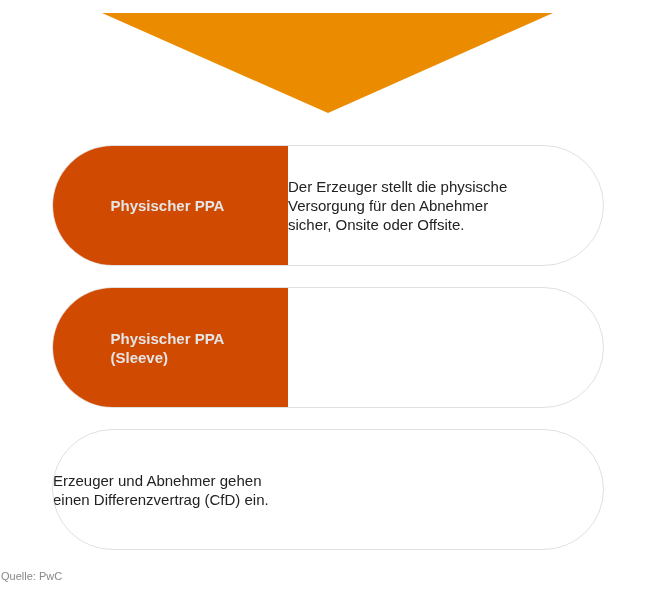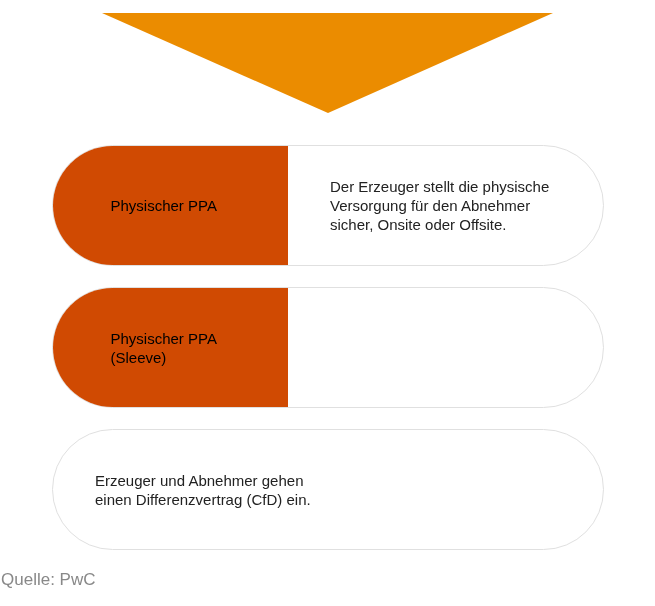--- a/index.html
+++ b/index.html
@@ -4,25 +4,25 @@
 <style>
   html, body { margin:0; padding:0; background:#ffffff; }
   body { width:655px; height:606px; position:relative; overflow:hidden;
          font-family:"Liberation Sans", sans-serif; }
   .arrow { position:absolute; left:0; top:0; }
   .pill { position:absolute; left:52px; width:552px; height:121px;
           border-radius:61px; overflow:hidden; box-sizing:border-box;
           border:1px solid #e0e0e0; background:#fff; display:flex; }
   .pill .left { width:235px; background:#d04a02; display:flex; align-items:center;
                 justify-content:center; padding-left:10px; box-sizing:border-box; }
-  .pill .left span { color:#000000; font-weight:normal; font-size:15px; line-height:19px;
+  .pill .left span { color:#e5e5e5; font-weight:bold; font-size:15px; line-height:19px;
                      white-space:pre-line; width:130px; }
-  .pill .right { flex:1; display:flex; align-items:center; padding-left:42px; }
+  .pill .right { flex:1; display:flex; align-items:center; }
   .pill .right span { color:#222; font-size:15px; line-height:19px; white-space:pre-line; }
-  .source { position:absolute; left:1px; top:570px; font-size:17px; color:#888; }
+  .source { position:absolute; left:1px; top:570px; font-size:11px; color:#888; }
 </style>
 </head>
 <body>
 
 <svg class="arrow" width="655" height="120">
   <polygon points="102,13 553,13 328,113" fill="#eb8c00"></polygon>
 </svg>
 
 <div class="pill" style="top:145px">
   <div class="left">

